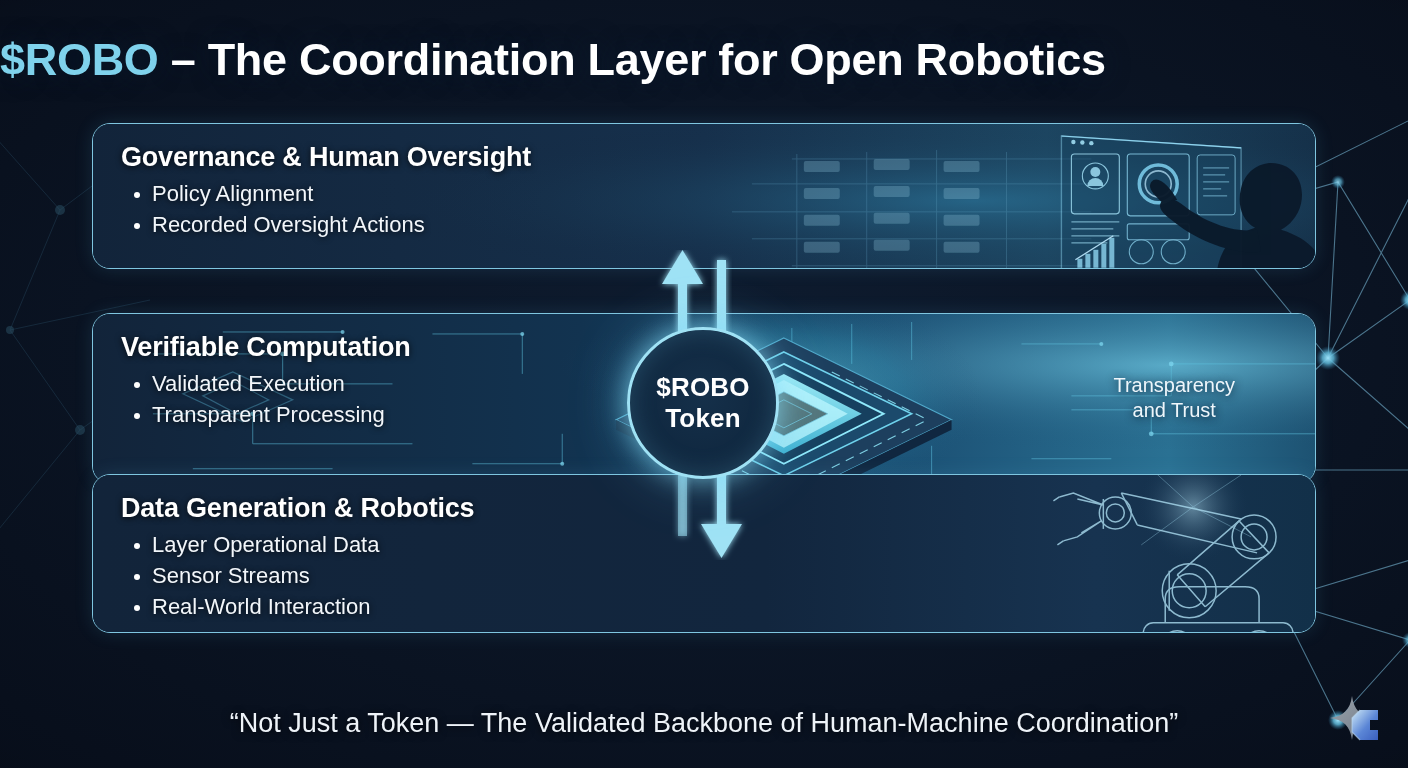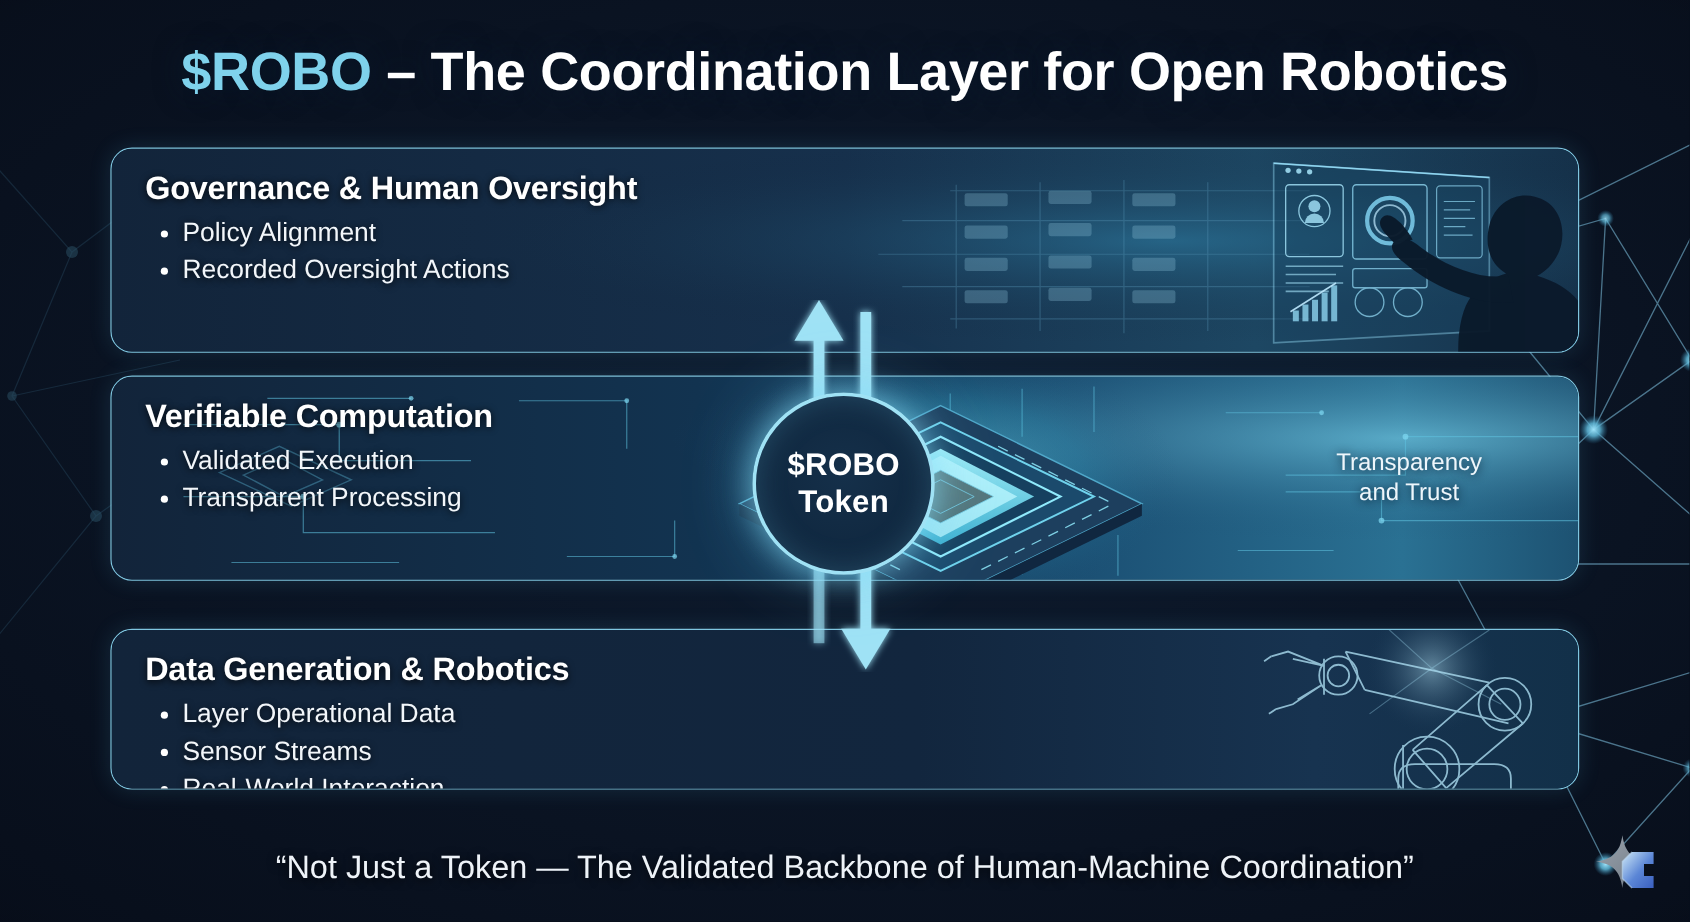--- a/index.html
+++ b/index.html
@@ -20,41 +20,40 @@
   .bg-net { position:absolute; top:0; right:0; width:230px; height:768px; }
   .bg-net-left { position:absolute; top:0; left:0; width:150px; height:768px; opacity:.35; }
   .bg-vignette {
     position:absolute; inset:0;
     background:radial-gradient(140% 110% at 50% 50%, rgba(0,0,0,0) 55%, rgba(2,5,12,.75) 100%);
   }
 
   
   .title {
     position:absolute; left:0; right:0; top:34px;
-    text-align:center;
     font-size:45px; font-weight:bold;
     letter-spacing:-.3px;
     color:#ffffff;
     white-space:nowrap;
     text-shadow:0 0 24px rgba(10,25,45,.9);
   }
   .title .ticker { color:#7fd2ec; }
 
   
   .panel {
     position:absolute; left:92px; width:1224px;
     border:1.6px solid #7fc6e0;
     border-radius:18px;
     overflow:hidden;
     background:linear-gradient(100deg, #12243a 0%, #132742 40%, #0f2138 100%);
     box-shadow:0 0 18px rgba(80,170,210,.16), inset 0 0 40px rgba(5,12,24,.5);
   }
-  #panel-0 { top:123px;  height:171px; }
+  #panel-0 { top:123px;  height:146px; }
   #panel-1 { top:313px;  height:171px; }
-  #panel-2 { top:524px;  height:134px;border-radius:18px; }
+  #panel-2 { top:474px;  height:159px;border-radius:18px; }
 
   .panel-art { position:absolute; inset:0; }
   .panel-text { position:absolute; left:28px; top:18px; z-index:4; }
 
   .panel-heading {
     font-size:27px; font-weight:bold; color:#ffffff;
     letter-spacing:-.2px; margin-bottom:6px;
     text-shadow:0 1px 6px rgba(0,0,0,.8);
   }
   .panel-list { list-style:none; }

